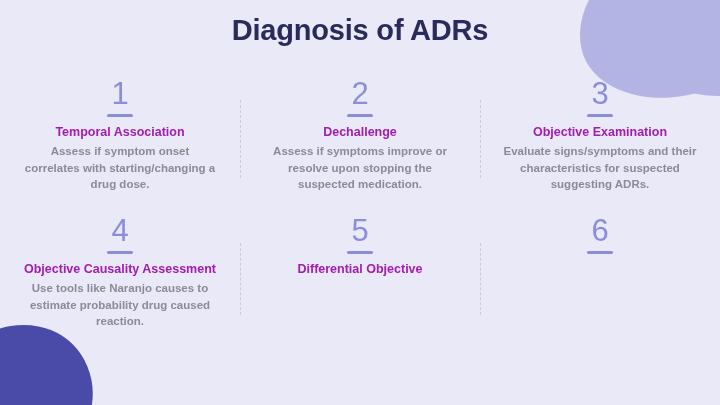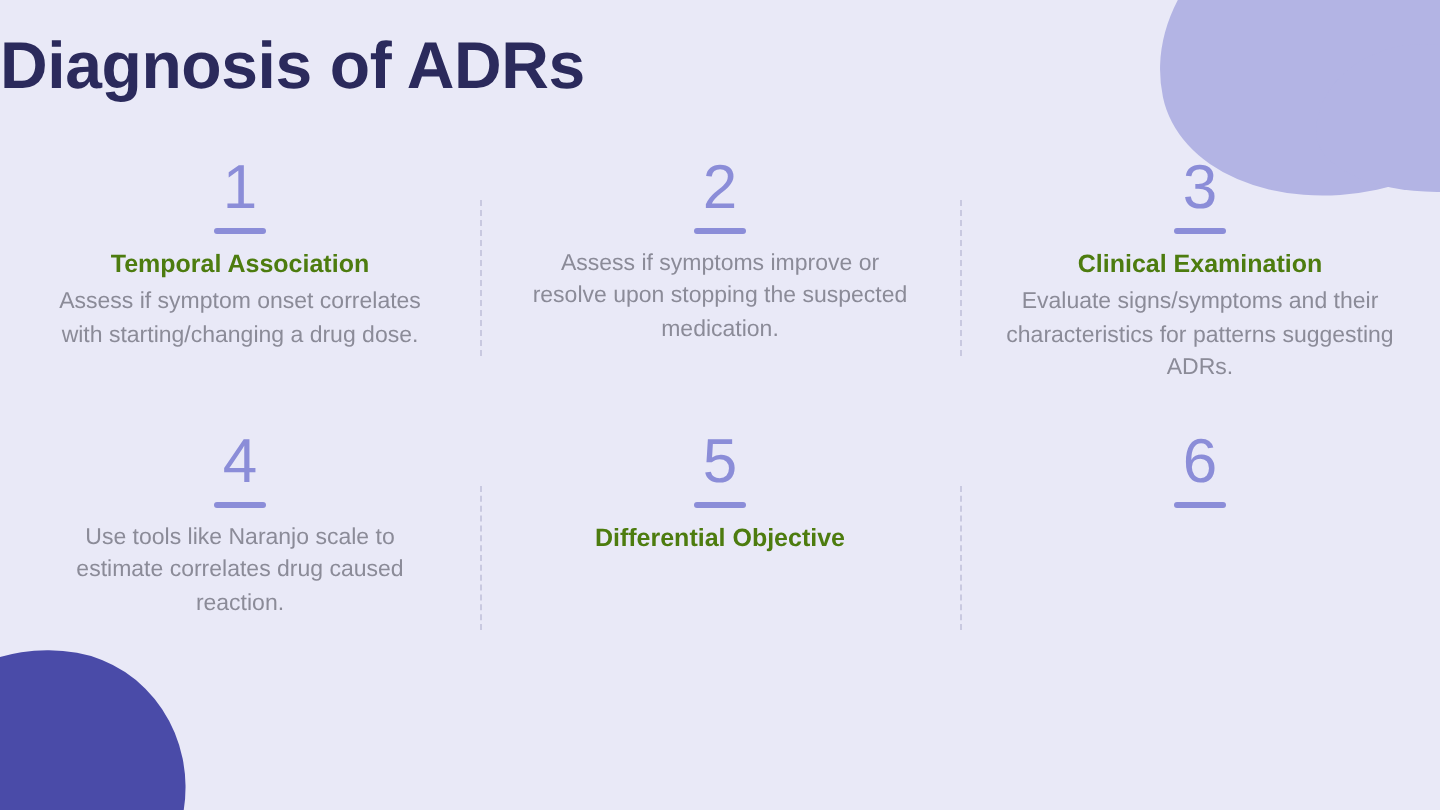--- a/index.html
+++ b/index.html
@@ -53,22 +53,22 @@
     border-radius: 52% 48% 42% 58% / 48% 56% 44% 52%;
     transform: rotate(10deg);
   }
 
   
   .title {
     position: absolute;
     top: 14px;
     left: 0;
     width: 720px;
-    text-align: left;
-    font-size: 33px;
+    text-align: center;
+    font-size: 29px;
     font-weight: 700;
     letter-spacing: -0.2px;
     color: #2b2a5c;
     z-index: 5;
   }
 
   
   .grid {
     position: absolute;
     top: 78px;
@@ -101,27 +101,27 @@
   .rule {
     width: 26px;
     height: 3px;
     background: #8b8dd8;
     border-radius: 2px;
     margin: 0 auto 7px auto;
   }
   .head {
     font-size: 12.5px;
     font-weight: 700;
-    color: #4d7c0f;
+    color: #a21caf;
     line-height: 1.32;
     margin-bottom: 3px;
   }
   .desc {
     font-size: 11.5px;
-    font-weight: 400;
+    font-weight: 700;
     color: #8b8b98;
     line-height: 1.45;
   }
 
   
   .divider {
     position: absolute;
     top: 22px;
     width: 0;
     border-left: 1.5px dashed #c9c9e0;
@@ -150,40 +150,42 @@
       <div class="cell">
         <div class="num">1</div>
         <div class="rule"></div>
         <div class="head">Temporal Association</div>
         <div class="desc">Assess if symptom onset correlates with starting/changing a drug dose.</div>
       </div>
 
       <div class="cell">
         <div class="num">2</div>
         <div class="rule"></div>
+        <div class="head">Dechallenge</div>
         <div class="desc">Assess if symptoms improve or resolve upon stopping the suspected medication.</div>
       </div>
 
       <div class="cell">
         <div class="num">3</div>
         <div class="rule"></div>
-        <div class="head">Clinical Examination</div>
-        <div class="desc">Evaluate signs/symptoms and their characteristics for patterns suggesting ADRs.</div>
+        <div class="head">Objective Examination</div>
+        <div class="desc">Evaluate signs/symptoms and their characteristics for suspected suggesting ADRs.</div>
       </div>
 
       <div class="divider div-a"></div>
       <div class="divider div-b"></div>
     </div>
 
     <div class="row row-2">
 
       <div class="cell">
         <div class="num">4</div>
         <div class="rule"></div>
-        <div class="desc">Use tools like Naranjo scale to estimate correlates drug caused reaction.</div>
+        <div class="head">Objective Causality Assessment</div>
+        <div class="desc">Use tools like Naranjo causes to estimate probability drug caused reaction.</div>
       </div>
 
       <div class="cell">
         <div class="num">5</div>
         <div class="rule"></div>
         <div class="head">Differential Objective</div>
       </div>
 
       <div class="cell">
         <div class="num">6</div>

